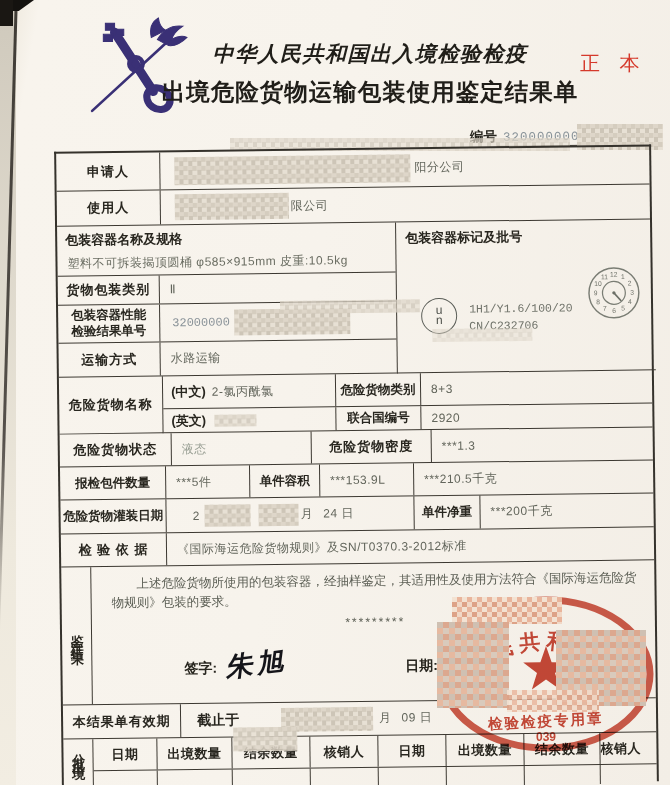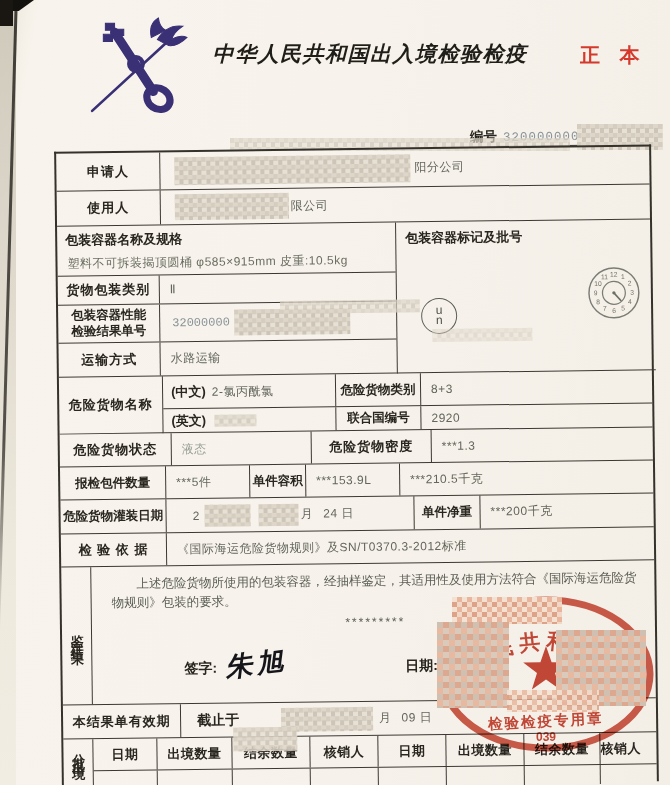--- a/index.html
+++ b/index.html
@@ -14,21 +14,21 @@
     transform:rotate(1.6deg);transform-origin:top left;}
   .scan-corner{position:absolute;left:0;top:0;width:34px;height:11px;background:#14120f;
     clip-path:polygon(0 0,100% 0,55% 100%,0 100%);}
   .scan-corner2{position:absolute;left:0;top:0;width:13px;height:26px;background:#1a1713;}
   
   .emblem{position:absolute;left:84px;top:16px;width:106px;height:102px;}
   .title1{position:absolute;left:150px;top:40px;width:440px;text-align:center;
     font-size:21px;font-weight:700;letter-spacing:1.5px;color:#201e19;font-style:italic;}
   .title2{position:absolute;left:110px;top:76px;width:520px;text-align:center;
     font-size:23.5px;font-weight:700;letter-spacing:1px;color:#201e19;}
-  .copy-type{position:absolute;left:580px;top:42px;width:90px;font-size:20px;font-weight:700;
+  .copy-type{position:absolute;left:580px;top:50px;width:90px;font-size:20px;font-weight:400;
     color:#d5392b;letter-spacing:7px;}
   .serial{position:absolute;left:470px;top:127px;width:192px;display:flex;align-items:baseline;
     transform:rotate(-0.7deg);}
   .serial .s-lbl{font-size:13.5px;font-weight:700;flex:none;}
   .serial .s-val{flex:1;border-bottom:1.6px solid #46423b;font-size:12.5px;color:#8a949a;
     padding:0 2px 1px 6px;letter-spacing:1px;font-family:"Liberation Mono",monospace;}
   
   .doc-table{position:absolute;left:58px;top:148px;width:597px;height:637px;box-sizing:border-box;
     border:2px solid #35322c;border-bottom:none;transform:rotate(-0.7deg);z-index:2;}
   .trow{position:absolute;left:0;right:0;display:flex;box-sizing:border-box;
@@ -106,20 +106,21 @@
         <path d="M19 7 h9 v7 h-9 z" stroke-width="1"></path>
         <path d="M29 13 h8 v6 h-8 z" stroke-width="1"></path>
         <path d="M17 18 h9 v7 h-9 z" stroke-width="1"></path>
         <circle cx="49" cy="47" r="6.5" fill="none" stroke-width="4.5"></circle>
         <path d="M70 23 q9 -15 25 -13 q-9 6 -11 13 q9 -5 15 -2 q-9 9 -18 8 z" stroke-width="1"></path>
         <path d="M64 21 q-3 -13 7 -19 q1 9 7 12 z" stroke-width="1"></path>
       </g>
     </svg>
   </div>
   <div class="title1">中华人民共和国出入境检验检疫</div>
+  <div class="title2">出境危险货物运输包装使用鉴定结果单</div>
   <div class="copy-type">正 本</div>
 
   <div class="serial">
     <span class="s-lbl">编号</span>
     <span class="s-val">320000000</span>
   </div>
   <div class="mz" style="left:577px;top:124px;width:86px;height:26px;"></div>
   <div class="mz" style="left:230px;top:138px;width:340px;height:13px;opacity:.7;"></div>
 
   <div class="doc-table">
@@ -166,20 +167,24 @@
     <div class="trow" style="top:190px;height:34px;width:338px;right:auto;">
       <div class="tcell lbl" style="width:102px;">运输方式</div>
       <div class="tcell grow val">水路运输</div>
     </div>
 
     <div class="marks-cell">
       <div class="marks-lbl">包装容器标记及批号</div>
       <div class="un-mark">
         <span>u</span>
         <span>n</span>
+      </div>
+      <div class="mark-codes">
+        <div>1H1/Y1.6/100/20</div>
+        <div>CN/C232706</div>
       </div>
       <div class="clock">
         <svg viewBox="0 0 52 52" width="54" height="54">
           <circle cx="26" cy="26" r="24" fill="none" stroke="#7a7d74" stroke-width="1.4"></circle>
           <circle cx="26" cy="26" r="11" fill="none" stroke="#7a7d74" stroke-width="1.2"></circle>
           <g font-size="6.5" text-anchor="middle" fill="#72756c" font-family="Liberation Sans,sans-serif">
             <text x="26" y="10.5">12</text>
             <text x="34.8" y="12.8">1</text>
             <text x="41.2" y="19.2">2</text>
             <text x="43.5" y="28">3</text>
@@ -222,21 +227,21 @@
     <div class="trow" style="top:281px;height:33px;">
       <div class="tcell lbl" style="width:112px;">危险货物状态</div>
       <div class="tcell val faint" style="width:140px;justify-content:flex-start;">液态</div>
       <div class="tcell lbl" style="width:120px;">危险货物密度</div>
       <div class="tcell grow val">***1.3</div>
     </div>
 
     <div class="trow" style="top:314px;height:33px;">
       <div class="tcell lbl lbl-sm" style="width:106px;">报检包件数量</div>
       <div class="tcell val" style="width:84px;justify-content:flex-start;">***5件</div>
-      <div class="tcell lbl lbl-sm" style="width:56px;font-family:Liberation Serif, serif;">单件容积</div>
+      <div class="tcell lbl lbl-sm" style="width:70px;font-family:Liberation Serif, serif;">单件容积</div>
       <div class="tcell val" style="width:94px;justify-content:flex-start;">***153.9L</div>
       <div class="tcell grow val">***210.5千克</div>
     </div>
 
     <div class="trow" style="top:347px;height:34px;">
       <div class="tcell lbl lbl-sm" style="width:106px;">危险货物灌装日期</div>
       <div class="tcell" style="width:248px;justify-content:flex-start;">
         <span class="val-text" style="margin-left:26px;">2</span>
         <span class="mz-i" style="width:46px;height:22px;margin-left:5px;"></span>
         <span class="mz-i" style="width:40px;height:22px;margin-left:8px;"></span>

